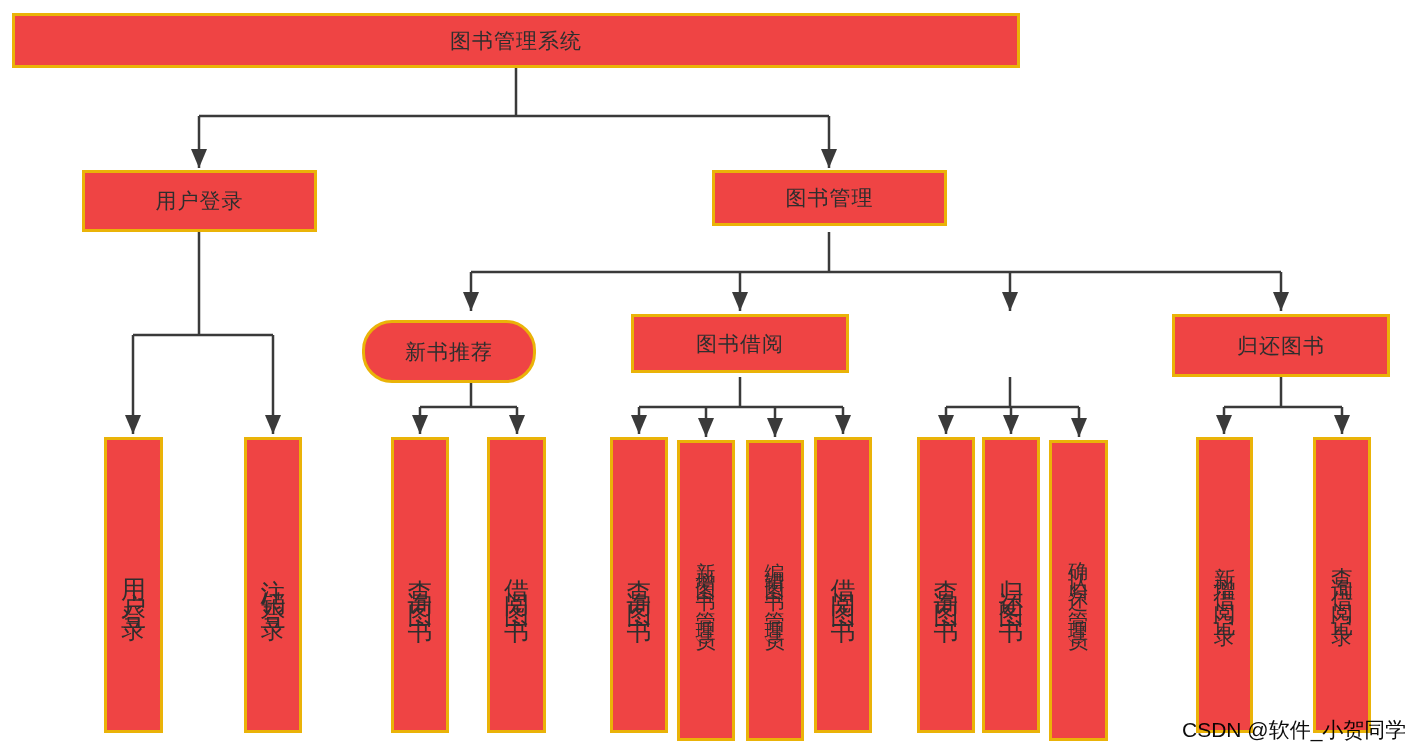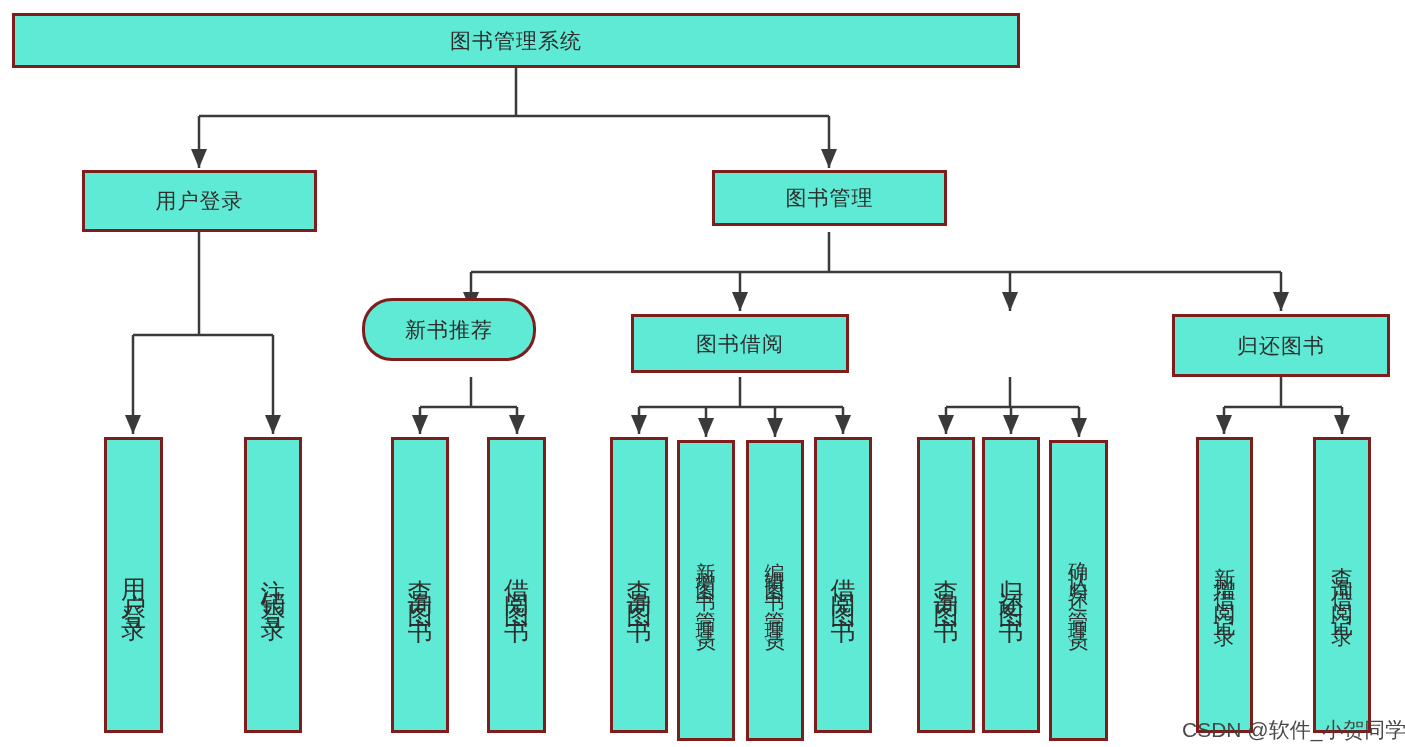--- a/index.html
+++ b/index.html
@@ -9,43 +9,43 @@
     height: 747px;
     background: #ffffff;
     overflow: hidden;
     font-family: "Liberation Sans", sans-serif;
     color: #2e2e2e;
   }
   .conn-svg { position: absolute; left: 0; top: 0; }
   .node {
     position: absolute;
     box-sizing: border-box;
-    border: 3px solid #7f1d1d;
-    background: #5eead4;
+    border: 3px solid #eab308;
+    background: #ef4444;
     display: flex;
     align-items: center;
     justify-content: center;
     font-family: Liberation Serif, serif;
   }
   .node.h { font-size: 21px; letter-spacing: 1px; }
   .vtext {
     writing-mode: vertical-rl;
     text-orientation: mixed;
     line-height: 1;
     white-space: nowrap;
   }
   .vt4 { font-size: 25px; letter-spacing: 13px; }
   .vt6 { font-size: 22px; letter-spacing: 12px; }
   .vt9 { font-size: 20px; letter-spacing: 10px; }
   .watermark {
     position: absolute;
     left: 1182px;
     top: 716px;
     font-size: 21px;
-    color: #404040;
+    color: #000000;
     opacity: 0.95;
     white-space: nowrap;
     z-index: 5;
   }
 </style>
 </head>
 <body>
 
 <div class="canvas">
 
@@ -96,21 +96,21 @@
     <span>图书管理系统</span>
   </div>
 
   <div class="node h" style="left:82px; top:170px; width:235px; height:62px;">
     <span>用户登录</span>
   </div>
   <div class="node h" style="left:712px; top:170px; width:235px; height:56px;">
     <span>图书管理</span>
   </div>
 
-  <div class="node h" style="left:362px; top:298px; width:174px; height:63px;border-radius:30px;">
+  <div class="node h" style="left:362px; top:320px; width:174px; height:63px;border-radius:30px;">
     <span>新书推荐</span>
   </div>
   <div class="node h" style="left:631px; top:314px; width:218px; height:59px;">
     <span>图书借阅</span>
   </div>
   <div class="node h" style="left:1172px; top:314px; width:218px; height:63px;">
     <span>归还图书</span>
   </div>
 
   <div class="node" style="left:104px; top:437px; width:59px; height:296px;">

